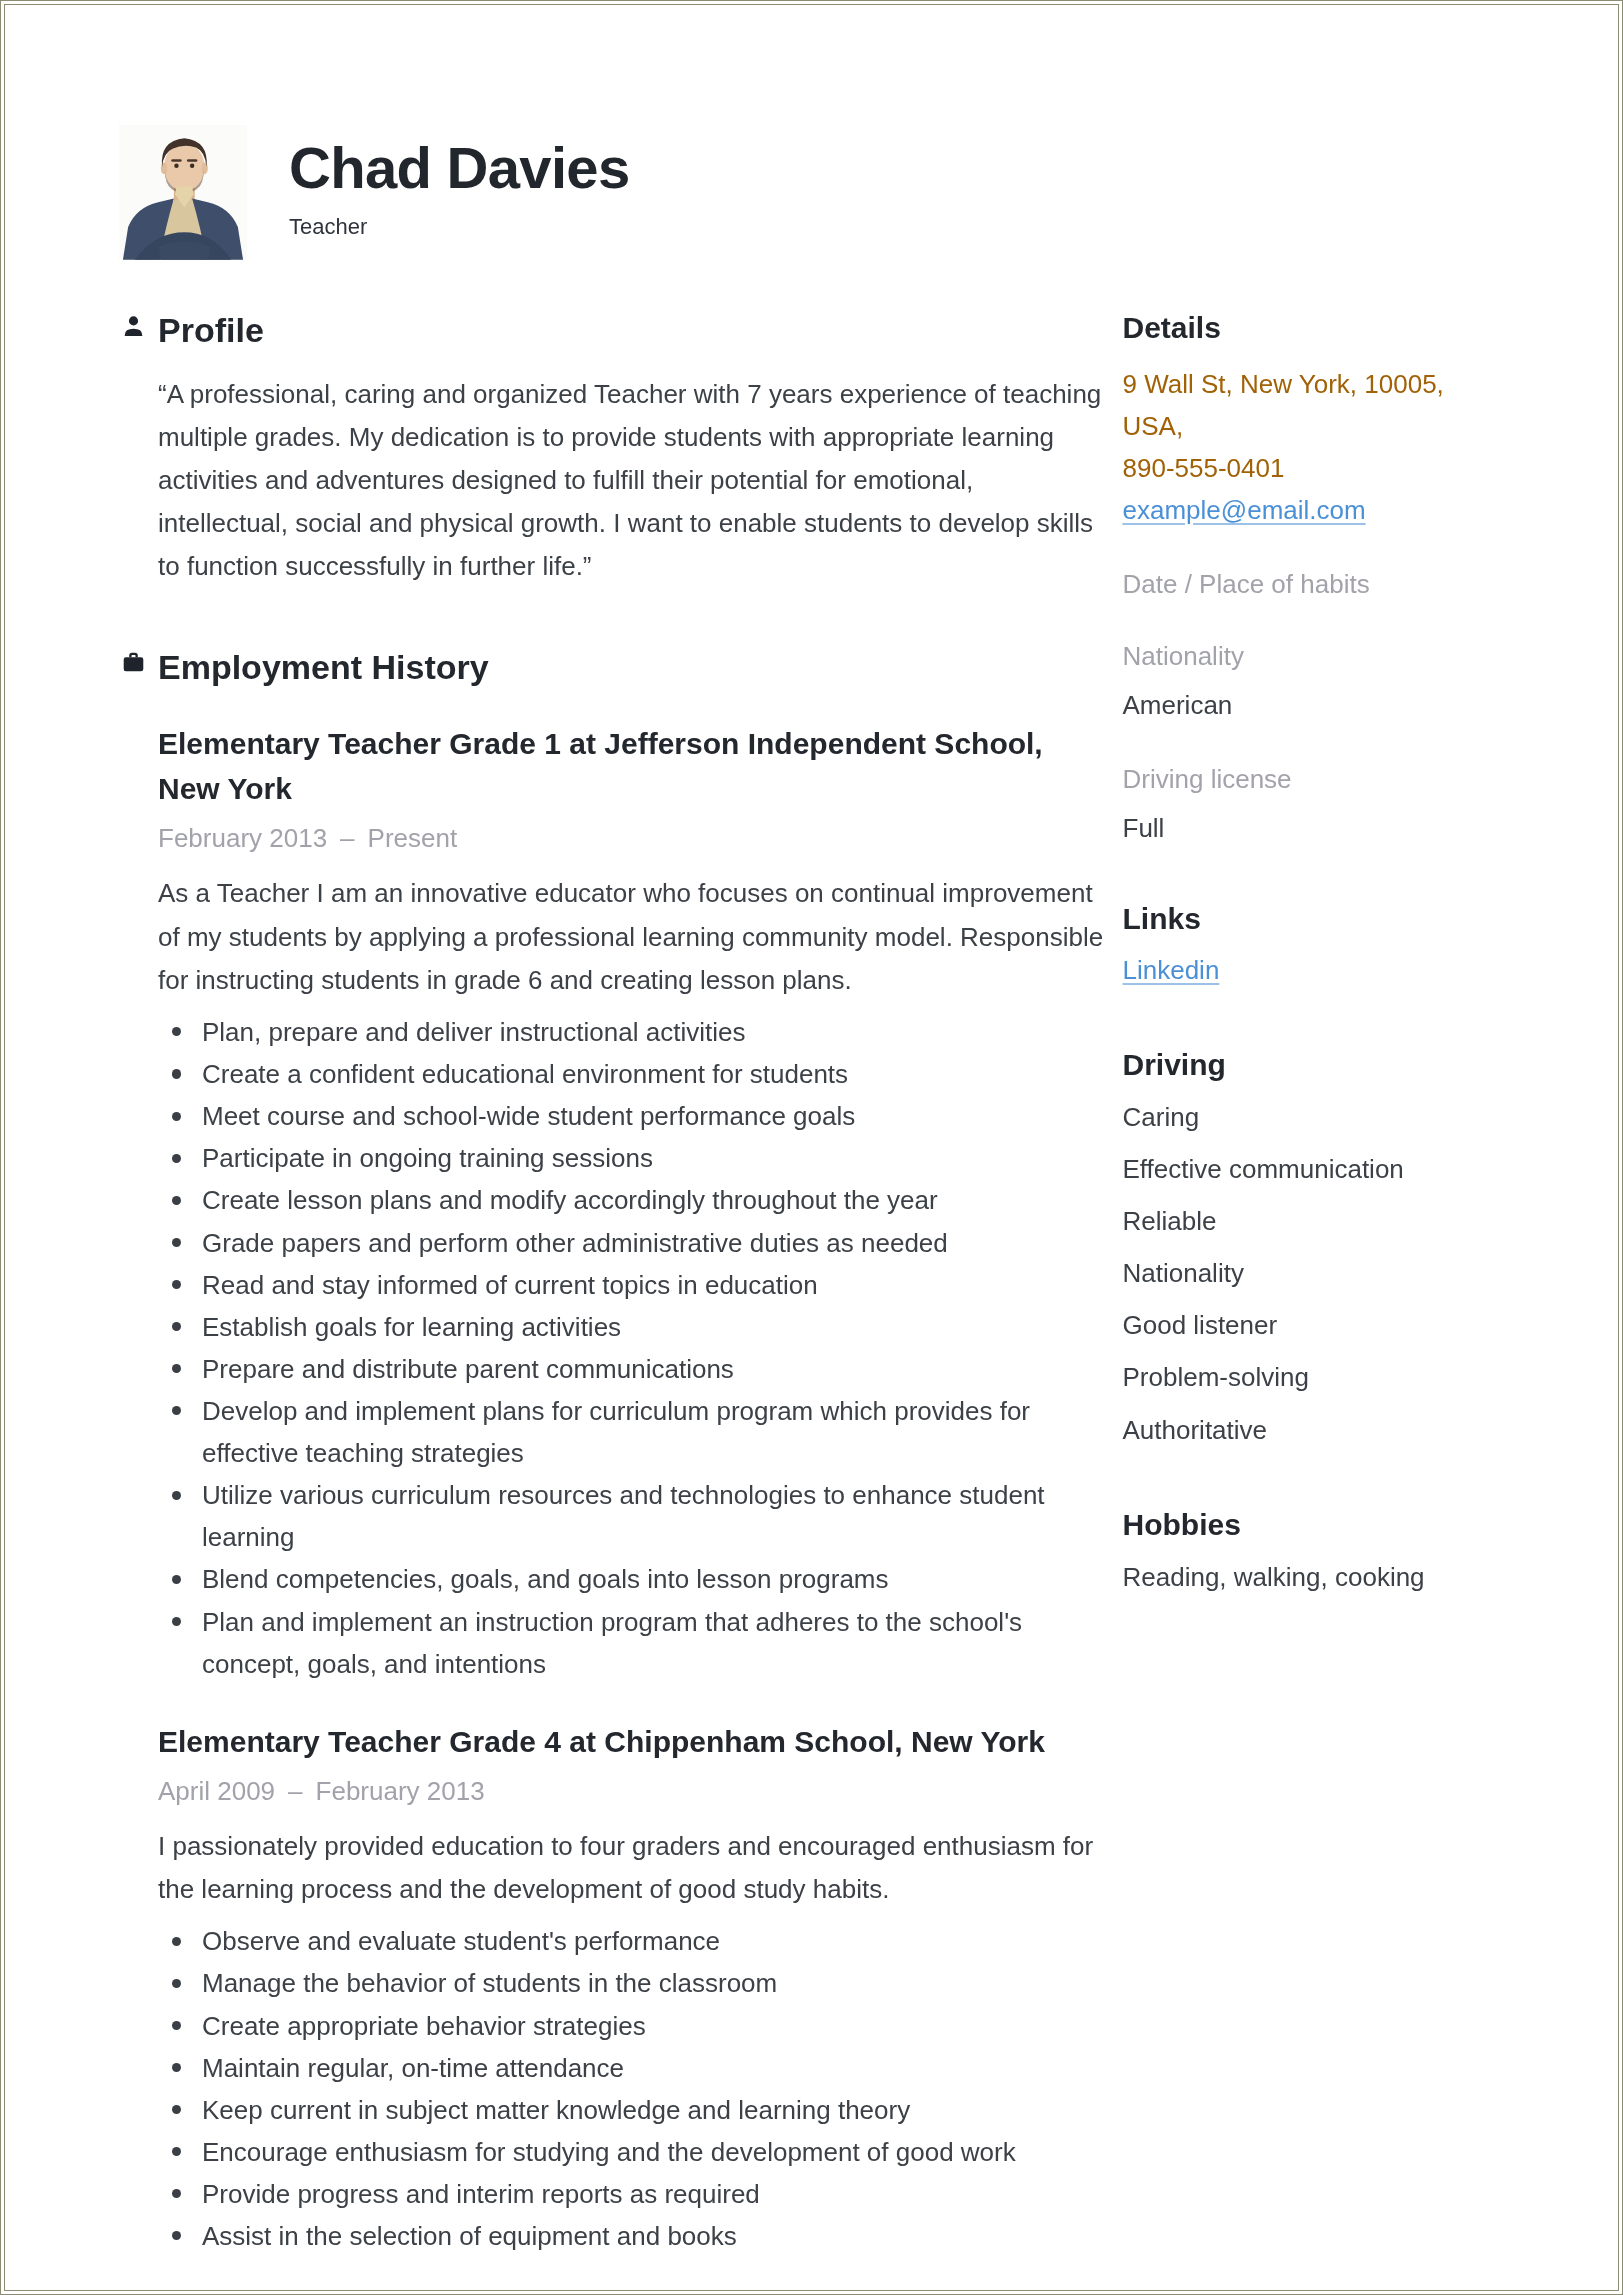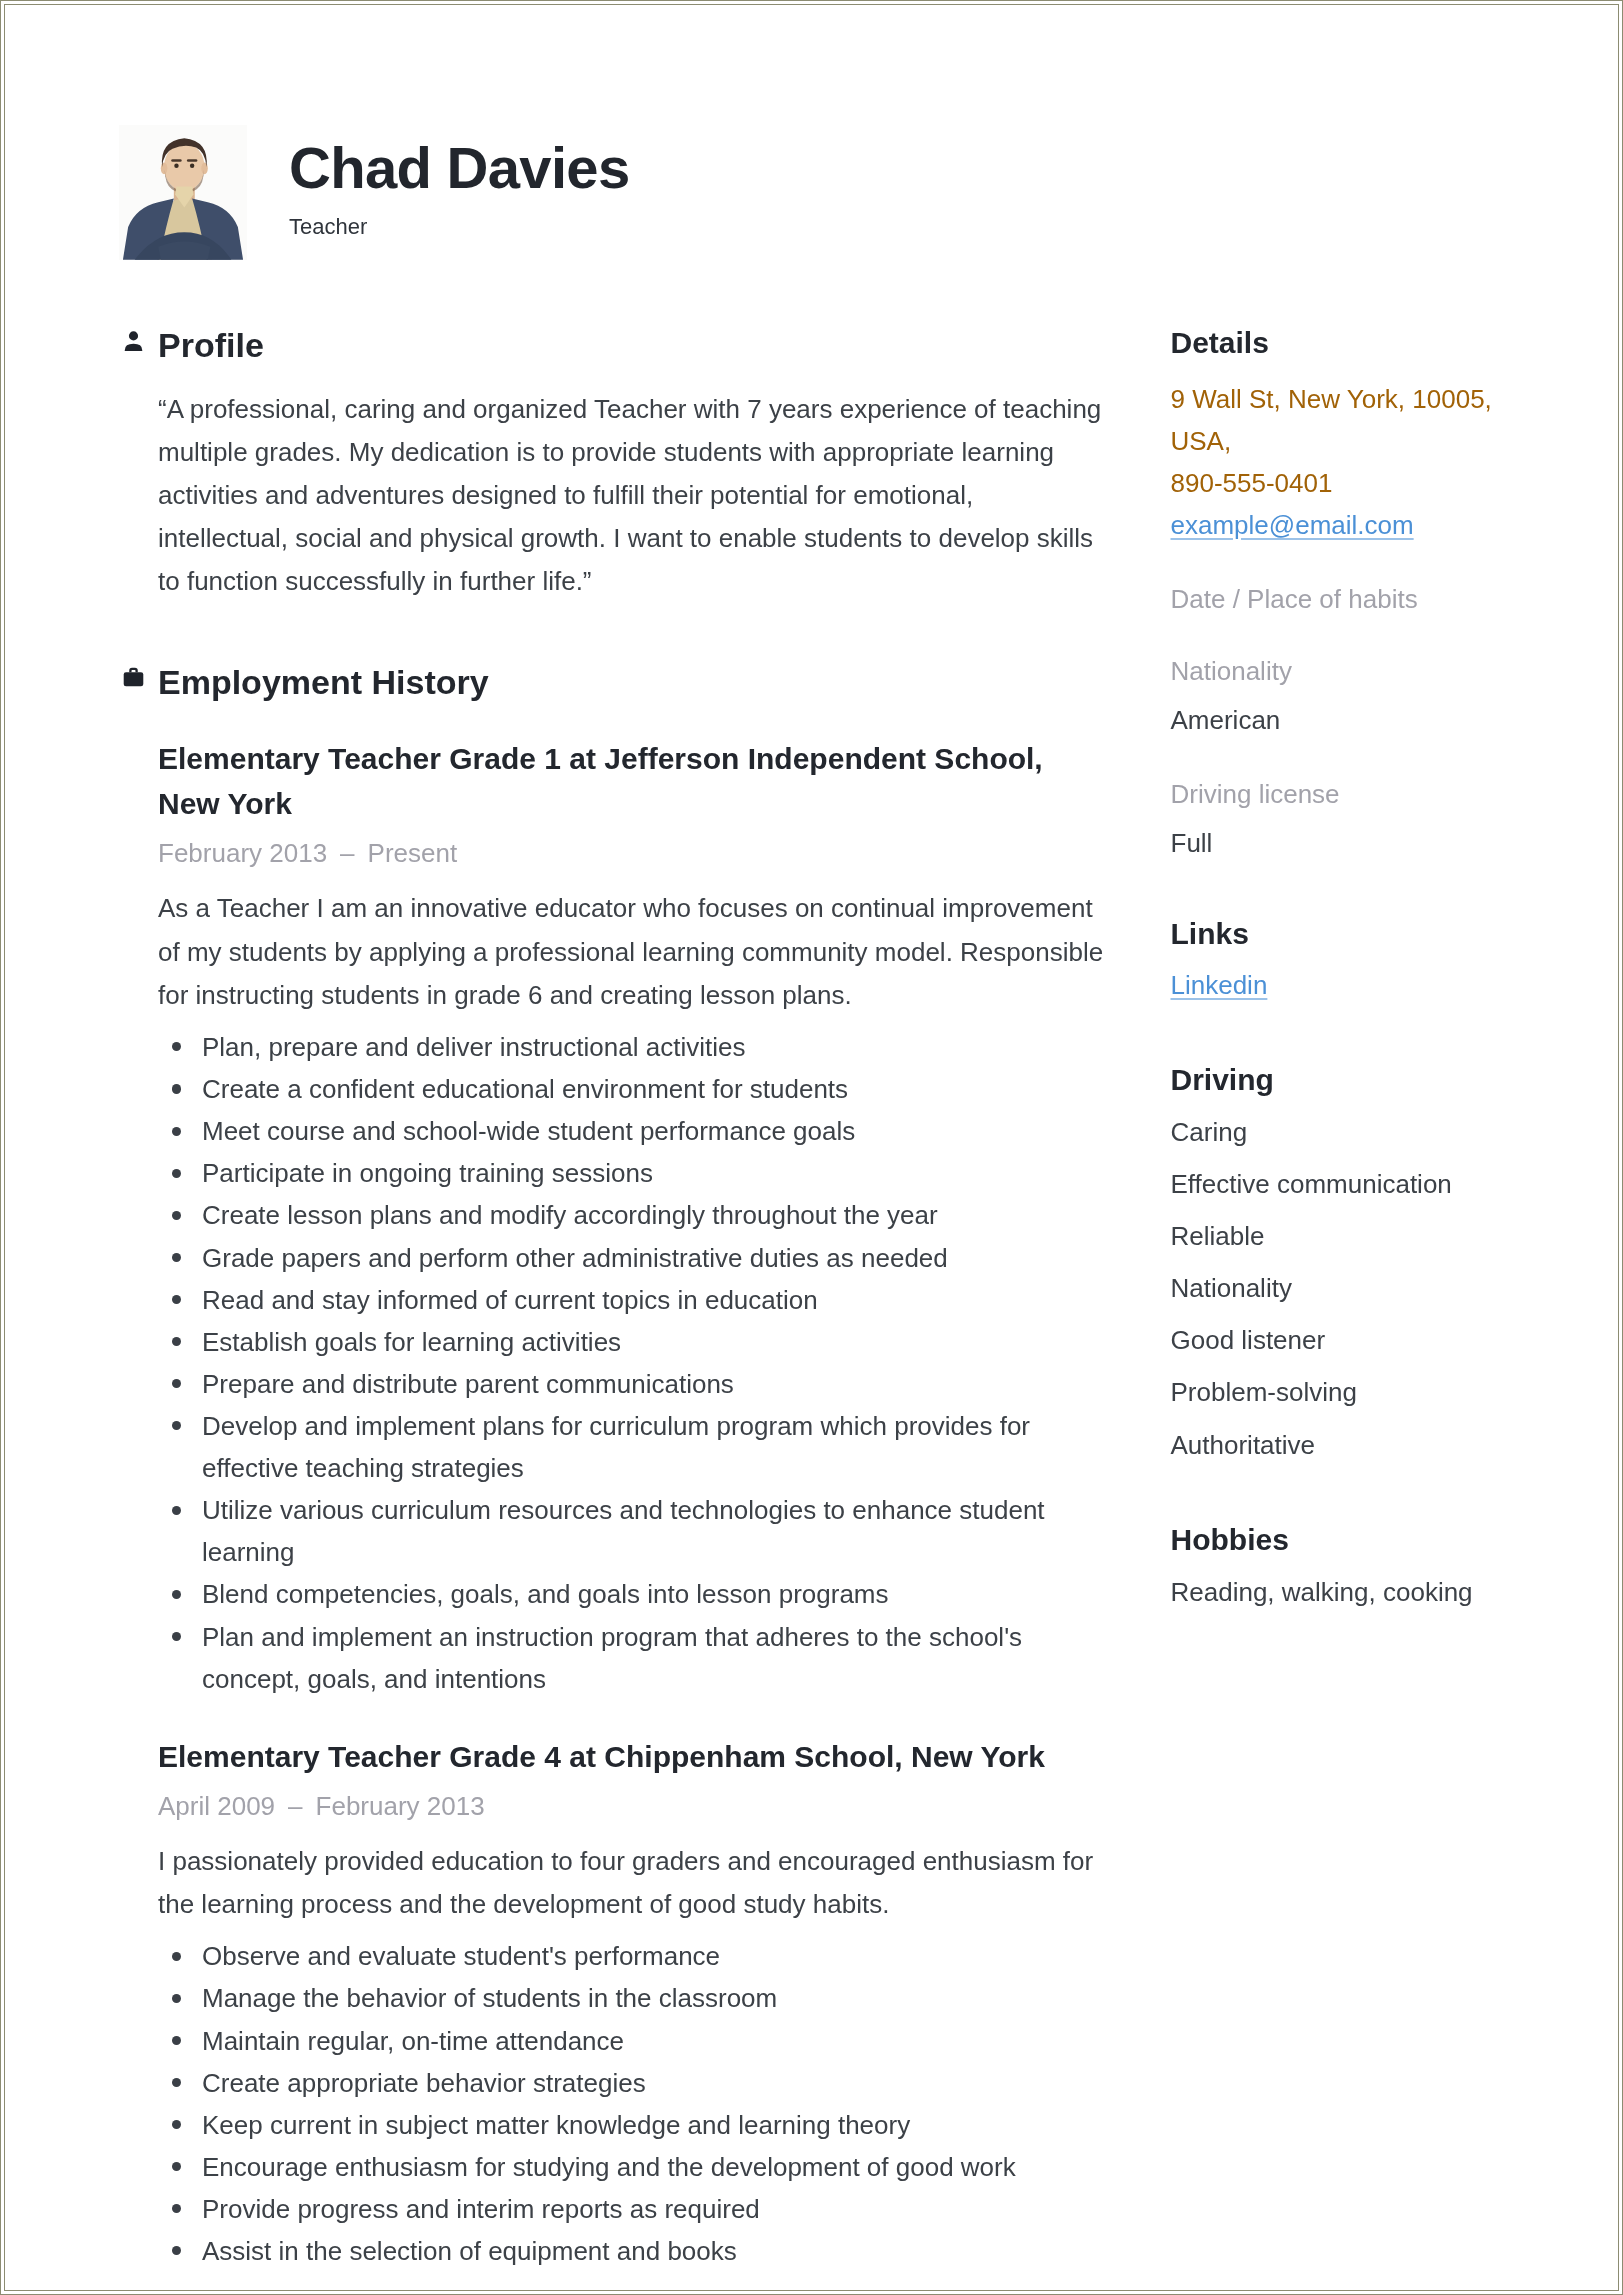--- a/index.html
+++ b/index.html
@@ -14,21 +14,21 @@
 
   
   .header { display:flex; align-items:flex-start; margin:125px 0 0 119px; }
   .photo  { width:128px; height:135px; flex:0 0 auto; overflow:hidden; background:#fbfbfa; }
   .photo svg { display:block; width:100%; height:100%; }
   .id-block { margin-left:42px; padding-top:14.4px; }
   .name   { font-size:58px; font-weight:700; color:#22262d; letter-spacing:-0.7px; line-height:1; }
   .role   { font-size:22px; color:#2f343b; margin-top:17px; }
 
   
-  .columns { display:flex; margin:65px 0 0 158px; width:1350px;gap:48px; }
+  .columns { display:flex; margin:50px 0 0 158px; width:1350px; }
   .col-left  { width:954px; flex:0 0 auto; }
   .col-right { width:383px;  flex:0 0 auto; margin-left:10.5px; }
 
   
   .section { position:relative; }
   .section + .section { margin-top:58px; }
   .sec-head { display:flex; align-items:center; position:relative; }
   .sec-icon { position:absolute; left:-37px; top:3.9px; width:25px; height:25px; }
   .sec-icon svg { width:100%; height:100%; display:block; }
   h2.sec-title { font-size:34px; font-weight:700; color:#23272e; line-height:1.2; }
@@ -157,22 +157,22 @@
         </div>
 
         <div class="job">
           <div class="job-title">Elementary Teacher Grade 4 at Chippenham School, New York</div>
           <div class="job-dates">April 2009 – February 2013</div>
           <p class="job-summary">I passionately provided education to four graders and encouraged enthusiasm for the learning process and the development of good study habits.</p>
           <ul class="duties">
 
           <li>Observe and evaluate student's performance</li>
               <li>Manage the behavior of students in the classroom</li>
+              <li>Create appropriate behavior strategies</li>
               <li>Maintain regular, on-time attendance</li>
-              <li>Create appropriate behavior strategies</li>
               <li>Keep current in subject matter knowledge and learning theory</li>
               <li>Encourage enthusiasm for studying and the development of good work</li>
               <li>Provide progress and interim reports as required</li>
               <li>Assist in the selection of equipment and books</li>
             </ul>
         </div>
       </div>
 
     </div>
 

